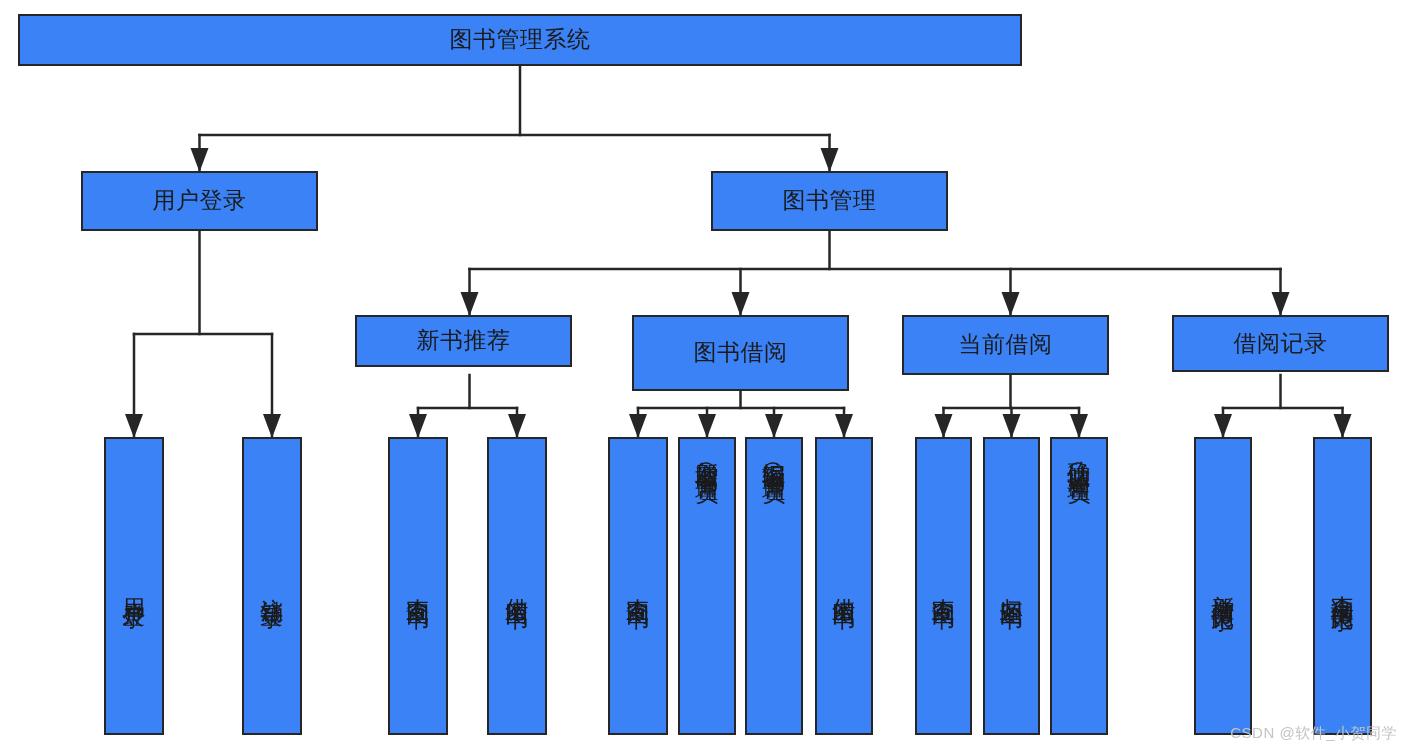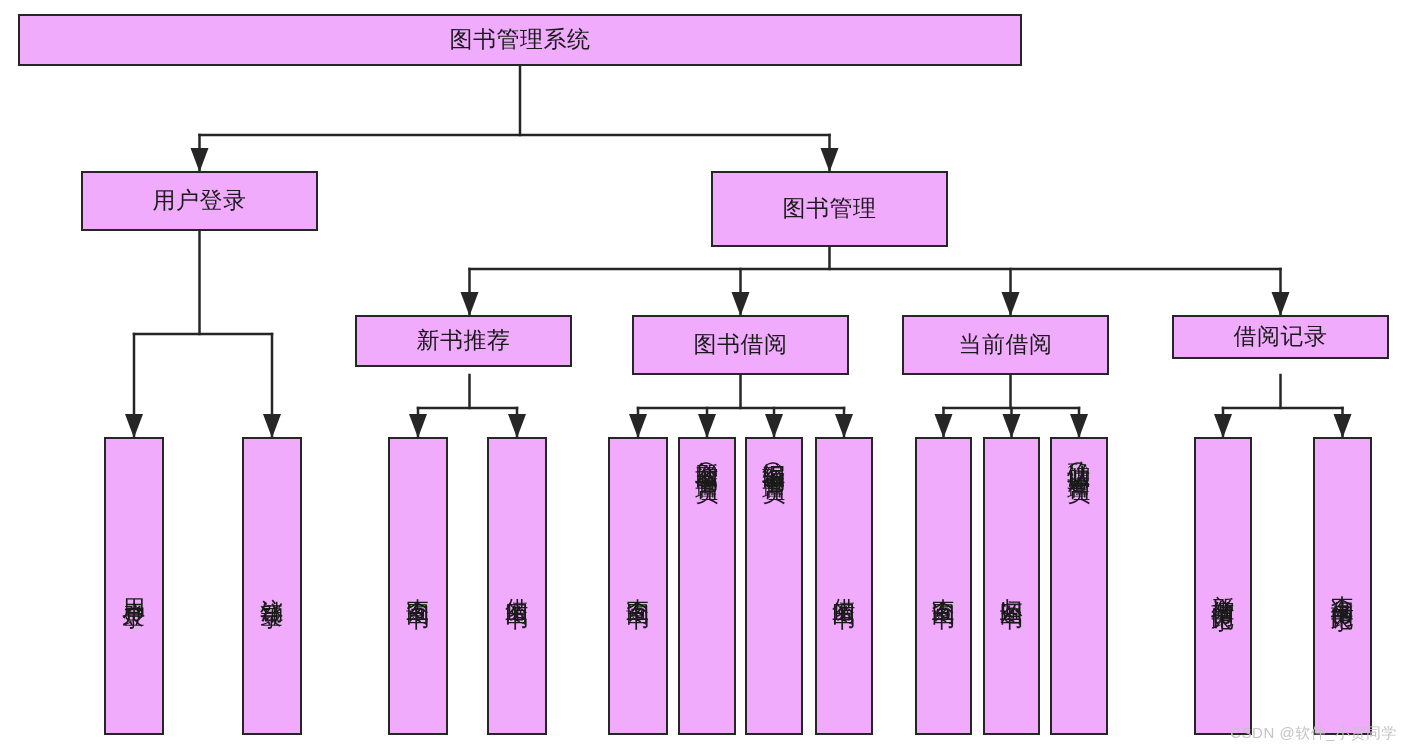--- a/index.html
+++ b/index.html
@@ -14,21 +14,21 @@
     position: relative;
     width: 1405px;
     height: 747px;
     background: #ffffff;
     overflow: hidden;
   }
   .node {
     position: absolute;
     box-sizing: border-box;
     border: 2.5px solid #262626;
-    background: #f0abfc;
+    background: #3b82f6;
     display: flex;
     align-items: center;
     justify-content: center;
   }
   .node-label {
     color: #1a1a1a;
     font-size: 23px;
     line-height: 1.12;
     letter-spacing: 0.5px;
     white-space: nowrap;
@@ -127,33 +127,33 @@
       <line x1="1342.5" y1="408" x2="1342.5" y2="437" stroke="#262626" stroke-width="2.5" stroke-linecap="square"></line>
       <path d="M 1333.5 414 L 1342.5 438 L 1351.5 414 Z" fill="#262626"></path>
     </svg>
   <div id="nodes">
       <div class="node" style="left: 18px; top: 14px; width: 1004px; height: 52px;">
         <span class="node-label">图书管理系统</span>
       </div>
       <div class="node" style="left: 81px; top: 171px; width: 237px; height: 60px;">
         <span class="node-label">用户登录</span>
       </div>
-      <div class="node" style="left: 711px; top: 171px; width: 237px; height: 76px; align-items: center;">
+      <div class="node" style="left: 711px; top: 171px; width: 237px; height: 60px; align-items: center;">
         <span class="node-label">图书管理</span>
       </div>
       <div class="node" style="left: 355px; top: 315px; width: 217px; height: 52px;">
         <span class="node-label">新书推荐</span>
       </div>
-      <div class="node" style="left: 632px; top: 315px; width: 217px; height: 60px;">
+      <div class="node" style="left: 632px; top: 315px; width: 217px; height: 76px;">
         <span class="node-label">图书借阅</span>
       </div>
       <div class="node" style="left: 902px; top: 315px; width: 207px; height: 60px;">
         <span class="node-label">当前借阅</span>
       </div>
-      <div class="node" style="left: 1172px; top: 315px; width: 217px; height: 44px;">
+      <div class="node" style="left: 1172px; top: 315px; width: 217px; height: 57px;">
         <span class="node-label">借阅记录</span>
       </div>
       <div class="node vertical centered" style="left: 104px; top: 437px; width: 60px; height: 298px;">
         <span class="node-label">用户登录</span>
       </div>
       <div class="node vertical centered" style="left: 242px; top: 437px; width: 60px; height: 298px;">
         <span class="node-label">注销登录</span>
       </div>
       <div class="node vertical centered" style="left: 388px; top: 437px; width: 60px; height: 298px;">
         <span class="node-label">查询图书</span>

